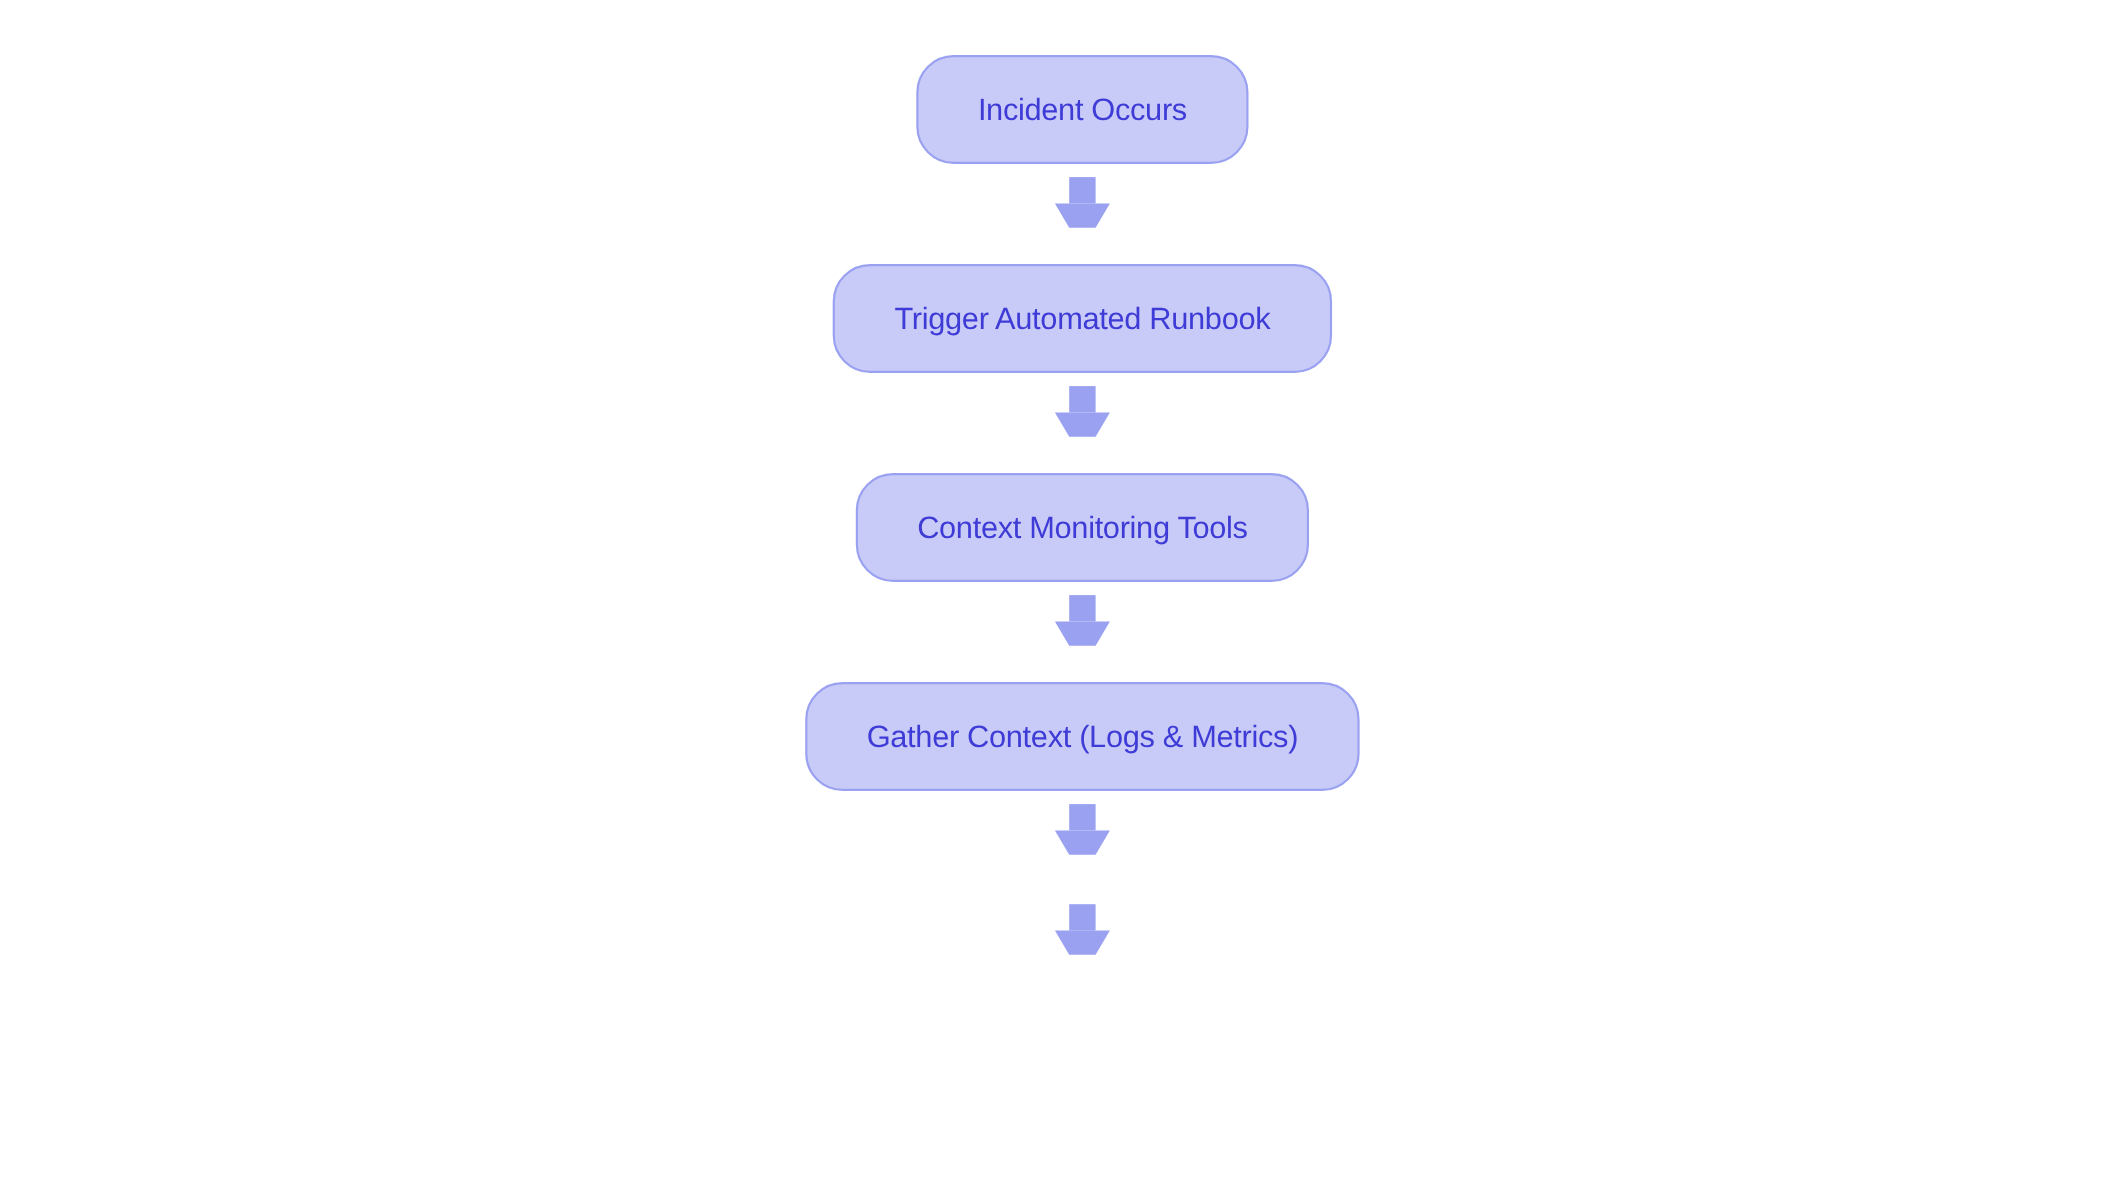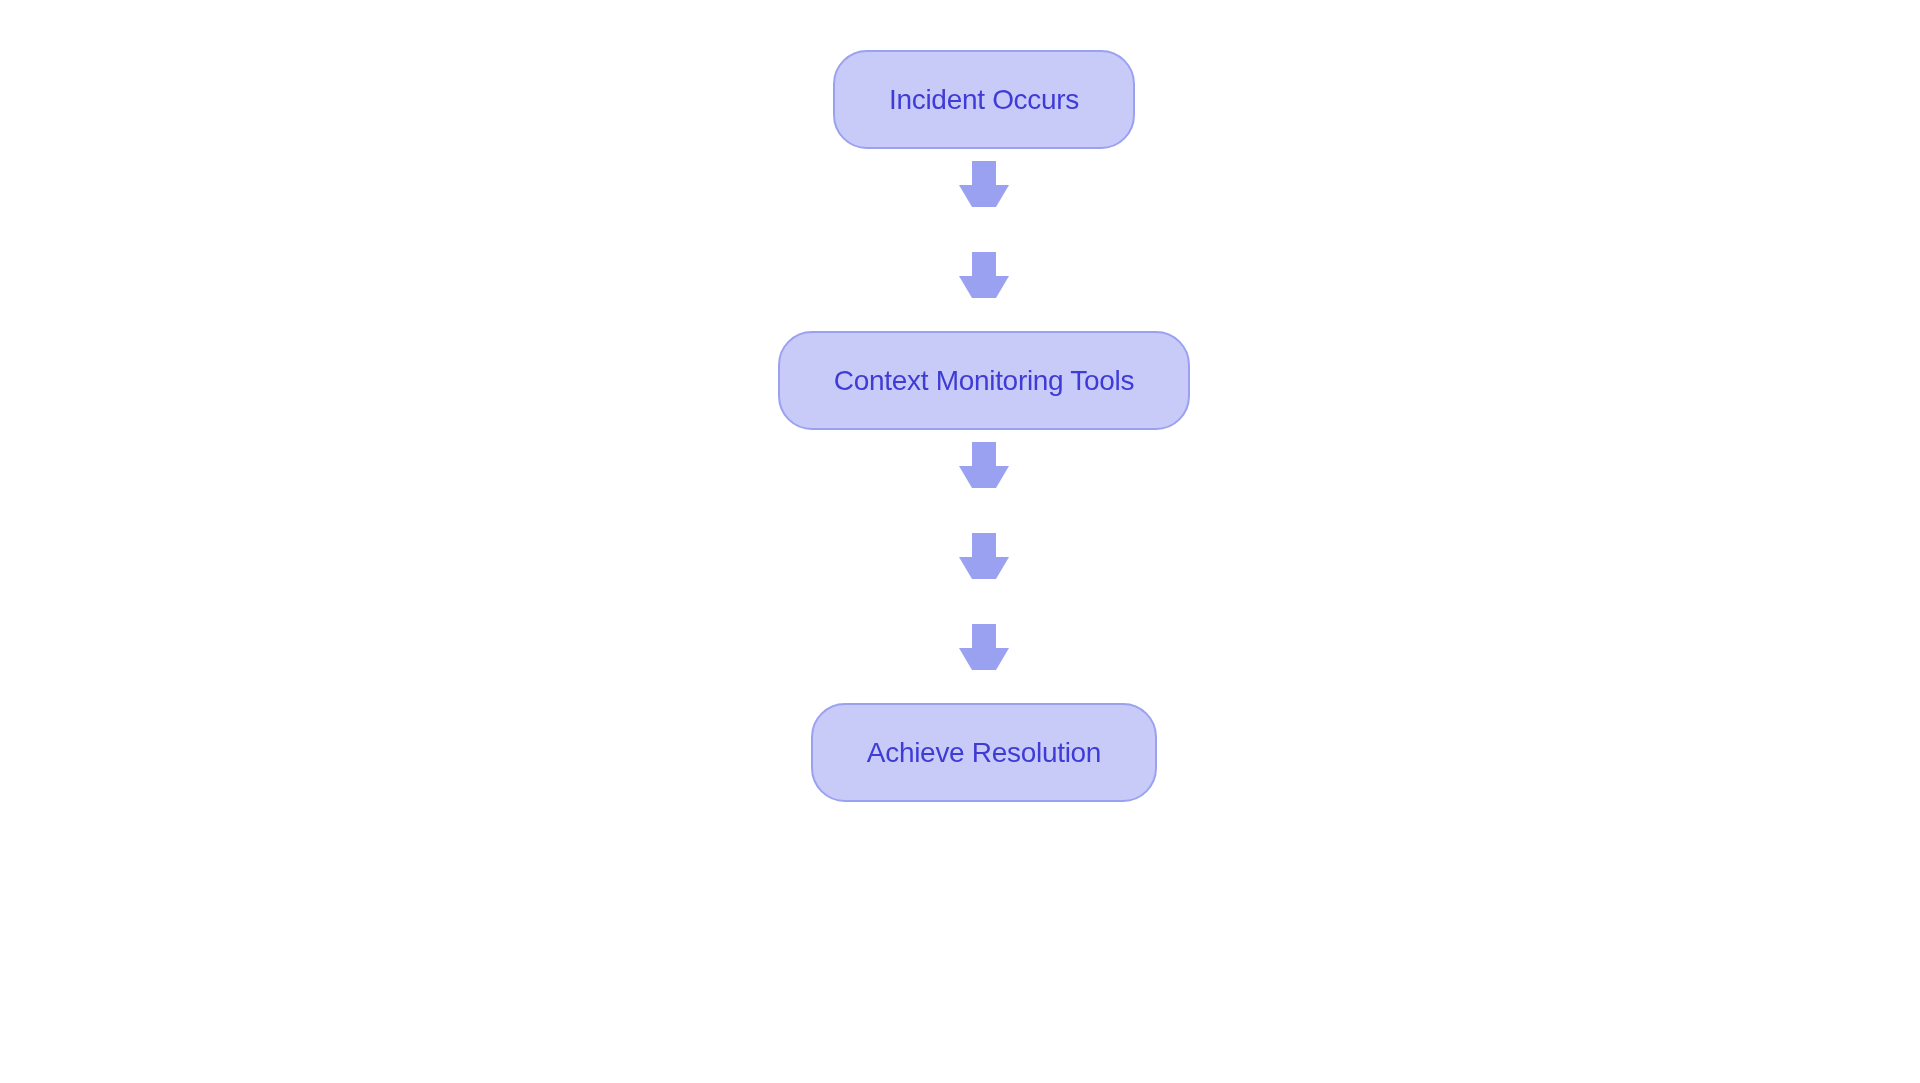--- a/index.html
+++ b/index.html
@@ -69,44 +69,47 @@
   <div class="flow" id="flow">
   <div class="node">
     <span class="node-label">Incident Occurs</span>
   </div>
 
   <div class="arrow">
     <div class="arrow-line"></div>
     <div class="arrow-head"></div>
   </div>
 
+  <div class="node">
+    <span class="node-label">Trigger Automated Runbook</span>
+  </div>
 
   <div class="arrow">
     <div class="arrow-line"></div>
     <div class="arrow-head"></div>
   </div>
 
   <div class="node">
     <span class="node-label">Context Monitoring Tools</span>
   </div>
 
   <div class="arrow">
     <div class="arrow-line"></div>
     <div class="arrow-head"></div>
   </div>
 
+  <div class="node">
+    <span class="node-label">Gather Context (Logs &amp; Metrics)</span>
+  </div>
 
   <div class="arrow">
     <div class="arrow-line"></div>
     <div class="arrow-head"></div>
   </div>
 
 
   <div class="arrow">
     <div class="arrow-line"></div>
     <div class="arrow-head"></div>
   </div>
 
-  <div class="node">
-    <span class="node-label">Achieve Resolution</span>
-  </div>
 </div>
 </div>
 
 </body></html>

